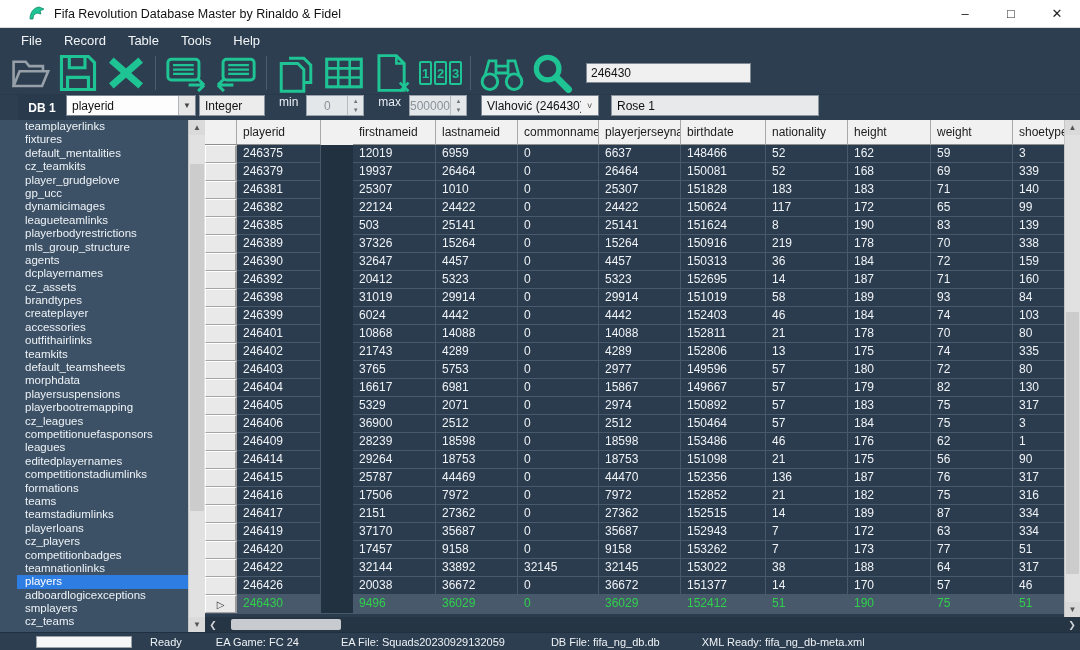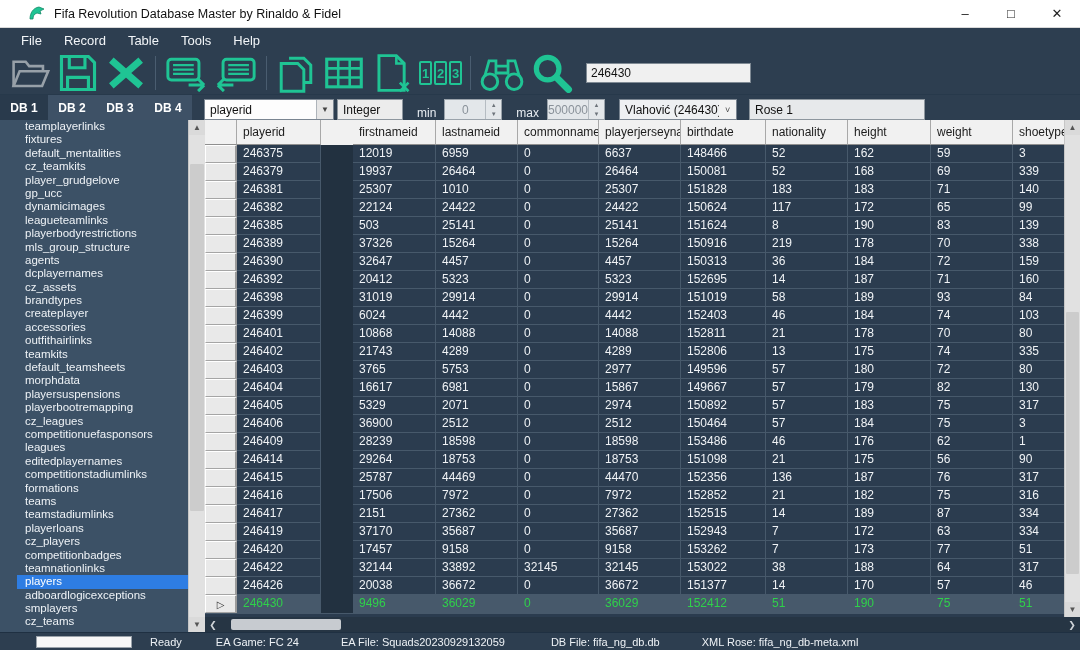--- a/index.html
+++ b/index.html
@@ -20,21 +20,21 @@
 
   
   .toolbar { height:43px; background:#2d3e50; display:flex; align-items:center; padding-left:6px; flex:none; border-bottom:1px solid #27394b; }
   .tb-btn { height:40px; display:flex; align-items:center; justify-content:center; padding:0 3px; }
   .tb-sep { width:1px; height:34px; background:#4a5d70; margin:0 5px; }
   .num-icon { display:flex; gap:2px; }
   .num-box { width:13px; height:24px; border:2.5px solid #1fc494; border-radius:2px; color:#1fc494; font-size:13px; font-weight:bold; display:flex; align-items:center; justify-content:center; }
   .tb-search { width:165px; height:20px; background:#f0f0f0; border:1px solid #7f8a94; font-size:12px; color:#111; padding:0 4px; margin-left:10px; font-family:inherit; }
 
   
-  .filterbar { height:25px; background:#2d3e50; display:flex; align-items:flex-end; flex:none; font-size:12px; }
+  .filterbar { height:25px; background:#2d3e50; display:flex; align-items:flex-start; flex:none; font-size:12px;padding-left:18px; }
   .db-tab { width:48px; height:25px; display:flex; align-items:center; justify-content:center; color:#fff; font-weight:bold; font-size:12px; }
   .db-tab.active { background:#293a4c; }
   .db-strip { display:flex; background:#3e5166; height:25px; margin-right:12px; }
   .combo { background:#fdfdfd; border:1px solid #7a8591; height:21px; display:flex; align-items:center; color:#111; }
   .combo .cb-text { padding:0 5px; flex:1; white-space:nowrap; overflow:hidden; }
   .combo .cb-arrow { width:17px; height:100%; background:#e6e6e6; border-left:1px solid #aeb4ba; display:flex; align-items:center; justify-content:center; font-size:8px; color:#444; }
   .combo.flat .cb-arrow { background:#f2f2f2; border-left:none; font-size:9px; }
   .textbox { background:#ececec; border:1px solid #8d969e; height:21px; display:flex; align-items:center; padding:0 5px; color:#111; }
   .flabel { color:#e8edf2; margin:0 8px 0 14px; }
   .spinner { background:#e3e7ea; border:1px solid #9aa3ab; height:21px; display:flex; align-items:stretch; }
@@ -195,25 +195,20 @@
       <svg class="icon" width="42" height="40" viewBox="0 0 48 46">
         <circle cx="19" cy="18" r="13" fill="none" stroke="#1fc494" stroke-width="6"></circle>
         <path d="M29 28 L43 42" stroke="#1fc494" stroke-width="8" stroke-linecap="round"></path>
       </svg>
     </div>
     <input class="tb-search" value="246430" style="">
   </div>
 
   <div class="filterbar">
     <div class="db-tab active">DB 1</div>
-    <div class="db-strip">
-      <div class="db-tab">DB 2</div>
-      <div class="db-tab">DB 3</div>
-      <div class="db-tab">DB 4</div>
-    </div>
     <div class="combo" style="width:130px;">
       <span class="cb-text">playerid</span>
       <span class="cb-arrow">▼</span>
     </div>
     <div class="textbox" style="width:66px; margin-left:3px;">
       <span>Integer</span>
     </div>
     <span class="flabel">min</span>
     <div class="spinner">
       <span class="sp-val">0</span>
@@ -227,21 +222,21 @@
       <span class="sp-val">500000</span>
       <span class="sp-arrows">
           <span>▲</span>
           <span>▼</span>
         </span>
     </div>
     <div class="combo flat" style="width:118px; margin-left:14px; background:#eef0f2;">
       <span class="cb-text">Vlahović (246430)</span>
       <span class="cb-arrow">˅</span>
     </div>
-    <div class="textbox" style="width:176px; margin-left:12px; background:#e7e9eb;">
+    <div class="textbox" style="width:208px; margin-left:12px; background:#e7e9eb;">
       <span>Rose 1</span>
     </div>
   </div>
 
   <div class="main">
 
     <div class="sidebar">
       <div class="sb-list">
 
       <div class="sb-item">teamplayerlinks</div>
@@ -694,16 +689,16 @@
       </div>
     </div>
   </div>
 
   <div class="statusbar">
     <div class="progressbox"></div>
     <span class="st-ready">Ready</span>
     <span class="st-game">EA Game: FC 24</span>
     <span class="st-file">EA File: Squads20230929132059</span>
     <span class="st-db">DB File: fifa_ng_db.db</span>
-    <span class="st-xml">XML Rose: fifa_ng_db-meta.xml</span>
+    <span class="st-xml">XML Ready: fifa_ng_db-meta.xml</span>
   </div>
 
 </div>
 
 </body></html>

